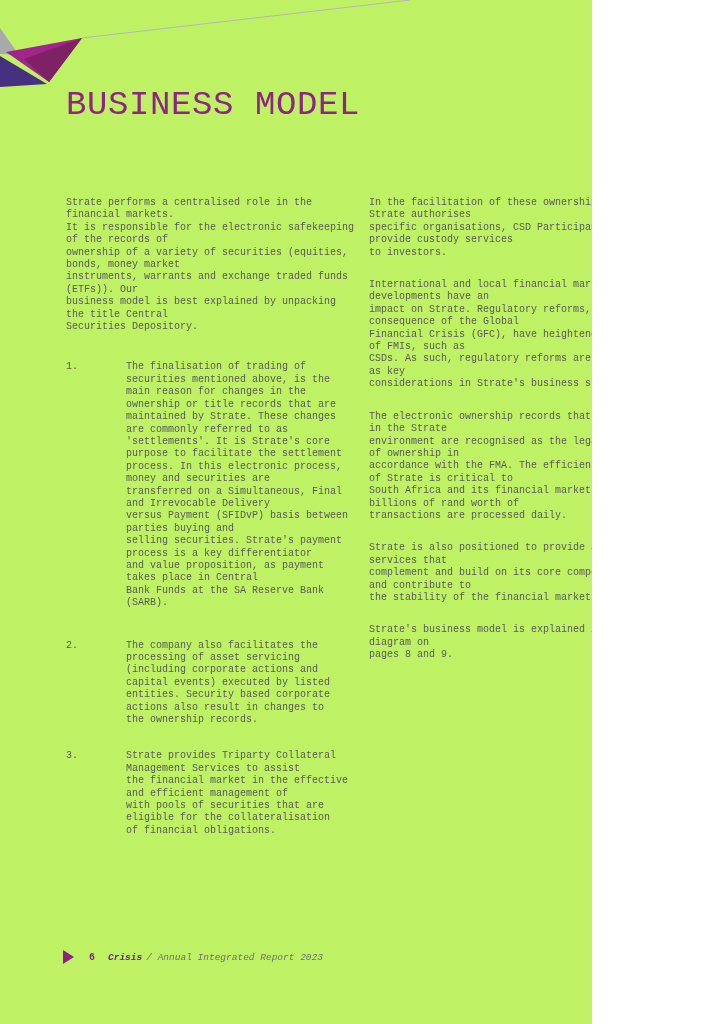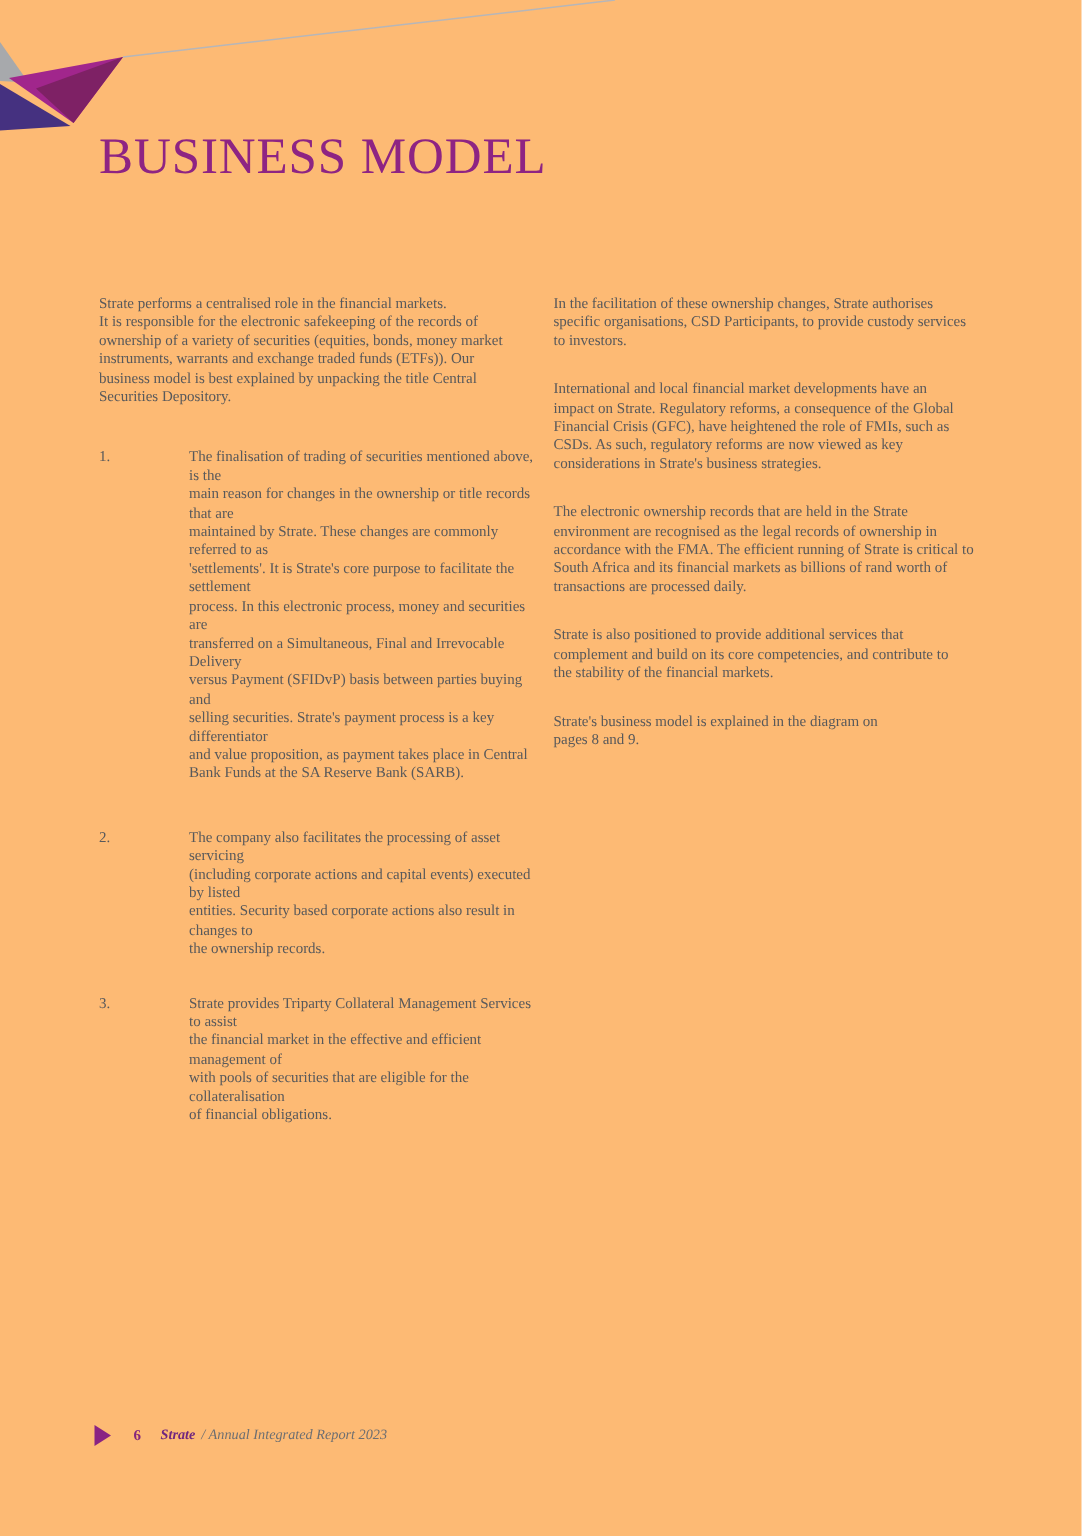--- a/index.html
+++ b/index.html
@@ -1,21 +1,21 @@
 <!DOCTYPE html>
 <html><head>
 <meta charset="utf-8">
 <style>
   html, body { margin:0; padding:0; background:#ffffff; }
   .page {
     position:relative;
-    width:721px; height:1024px;
-    background:#fdba74;
+    width:592px; height:1024px;
+    background:#bef264;
     overflow:hidden;
-    font-family:Liberation Serif, serif;
+    font-family:Liberation Mono, monospace;
     color:#58595b;
   }
   .decor { position:absolute; top:0; left:0; }
   .page-title {
     position:absolute;
     left:66px; top:86px;
     margin:0;
     font-size:34px;
     font-weight:400;
     letter-spacing:0.6px;
@@ -141,17 +141,17 @@
     <p>Strate is also positioned to provide additional services that
 complement and build on its core competencies, and contribute to
 the stability of the financial markets.</p>
     <p>Strate's business model is explained in the diagram on
 pages 8 and 9.</p>
   </div>
 
   <div class="footer">
     <span class="tri"></span>
     <span class="pagenum">6</span>
-    <span class="brand">Strate</span>
+    <span class="brand">Crisis</span>
     <span class="report">/ Annual Integrated Report 2023</span>
   </div>
 
 </div>
 
 </body></html>

